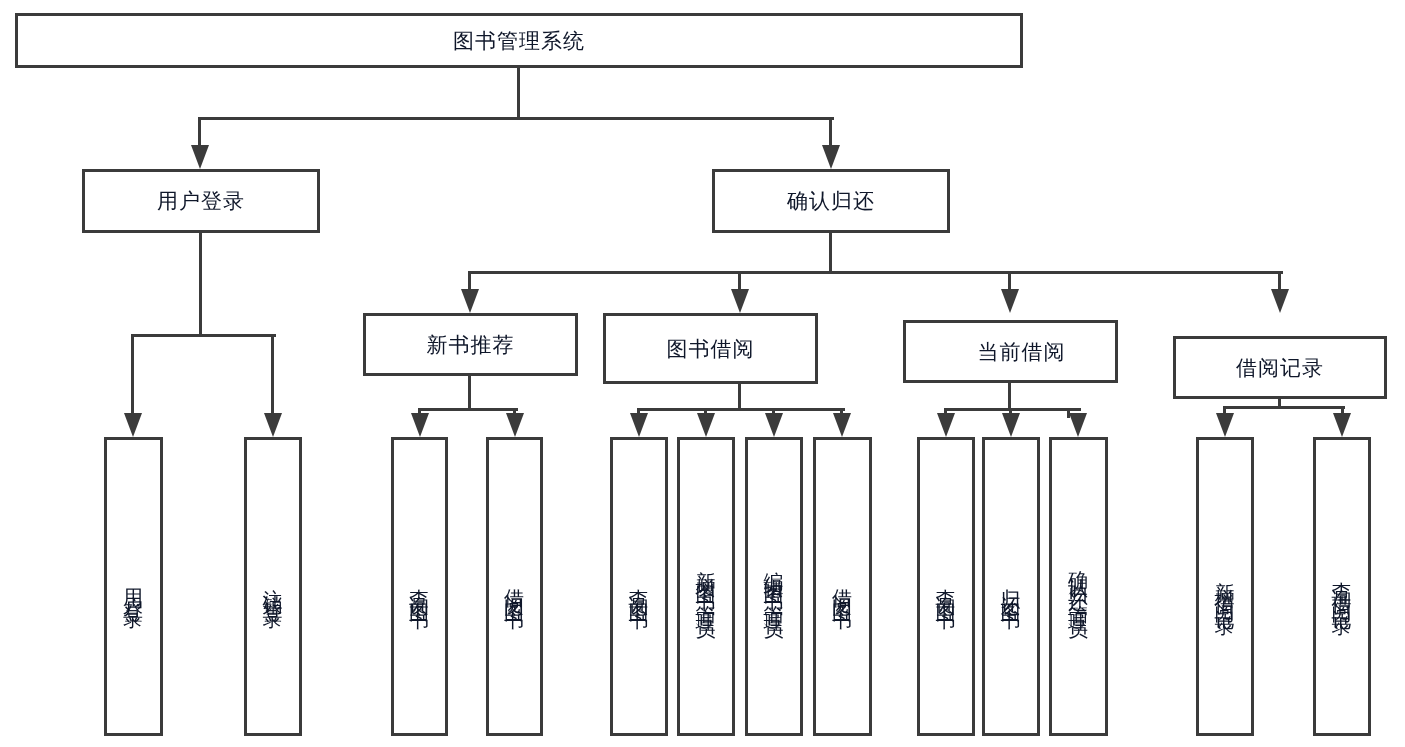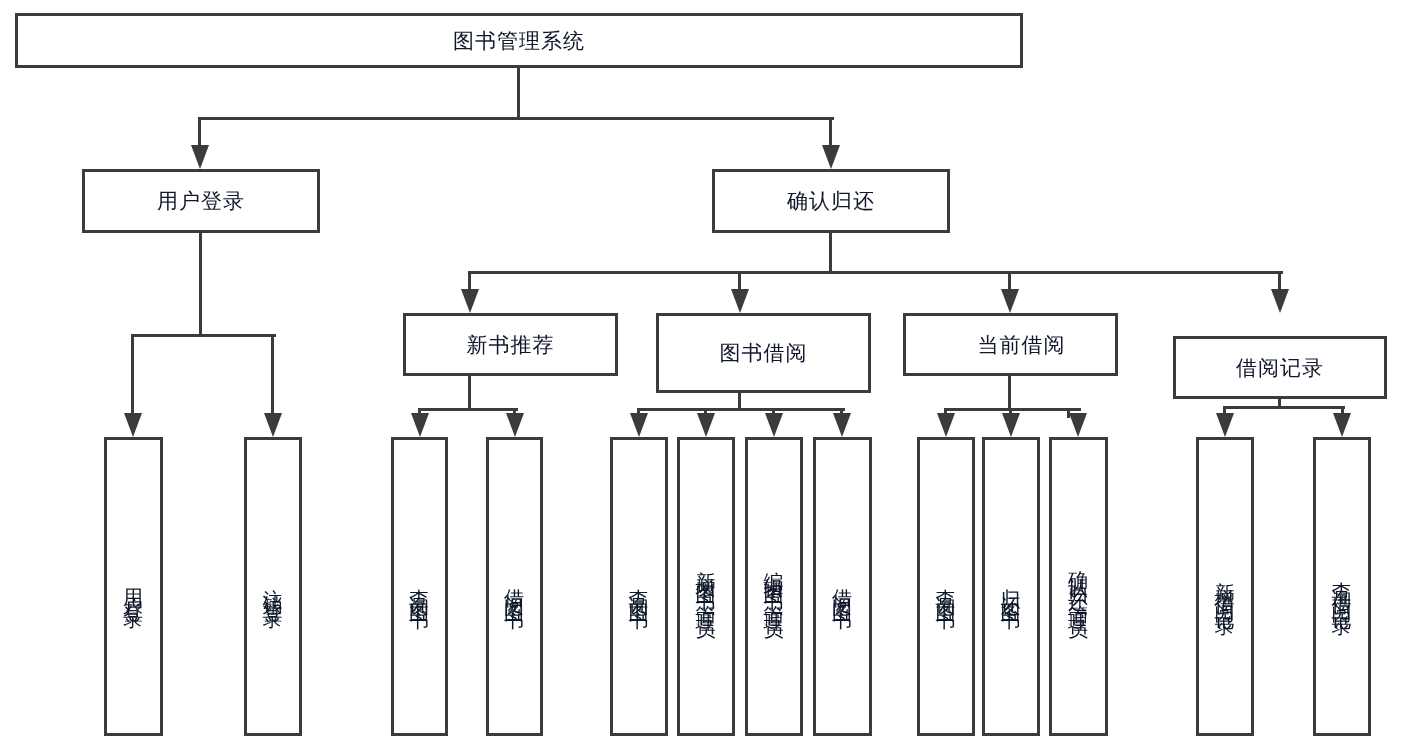--- a/index.html
+++ b/index.html
@@ -61,23 +61,23 @@
 </head>
 <body>
 
 <div class="canvas">
 
   <div class="box" style="left:15px; top:13px; width:1008px; height:55px;">图书管理系统</div>
 
   <div class="box" style="left:82px; top:169px; width:238px; height:64px;">用户登录</div>
   <div class="box" style="left:712px; top:169px; width:238px; height:64px;">确认归还</div>
 
-  <div class="box" style="left:363px; top:313px; width:215px; height:63px;margin-left:40px;">新书推荐</div>
-  <div class="box" style="left:656px; top:313px; width:215px; height:80px;">图书借阅</div>
-  <div class="box" style="left:903px; top:313px; width:215px; height:63px;padding-left:22px;">当前借阅</div>
+  <div class="box" style="left:363px; top:313px; width:215px; height:63px;">新书推荐</div>
+  <div class="box" style="left:603px; top:313px; width:215px; height:71px;">图书借阅</div>
+  <div class="box" style="left:903px; top:320px; width:215px; height:63px;padding-left:22px;">当前借阅</div>
   <div class="box" style="left:1173px; top:313px; width:214px; height:63px;margin-top:23px;">借阅记录</div>
 
   <div class="box v" style="left:104px; top:437px; width:59px; height:299px;">用户登录</div>
   <div class="box v" style="left:244px; top:437px; width:58px; height:299px;">注销登录</div>
 
   <div class="box v" style="left:391px; top:437px; width:57px; height:299px;">查询图书</div>
   <div class="box v" style="left:486px; top:437px; width:57px; height:299px;">借阅图书</div>
 
   <div class="box v" style="left:610px; top:437px; width:58px; height:299px;">查询图书</div>
   <div class="box v" style="left:677px; top:437px; width:58px; height:299px;">新增图书（管理员）</div>

